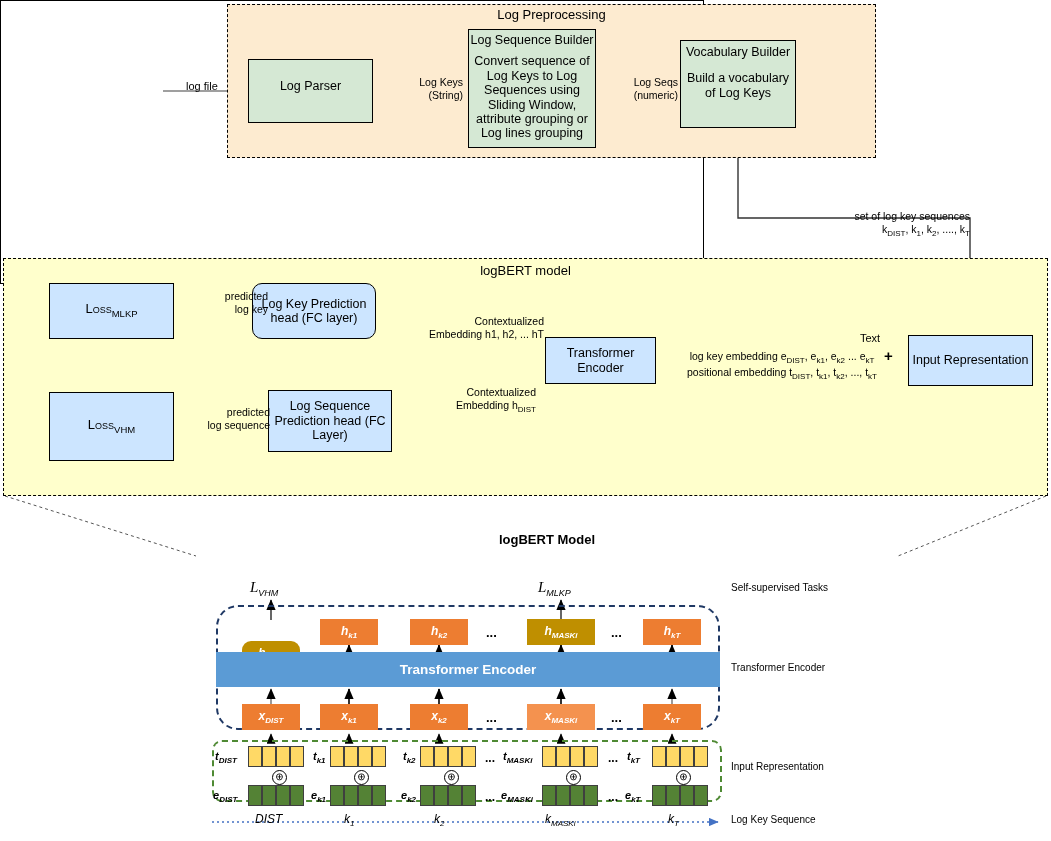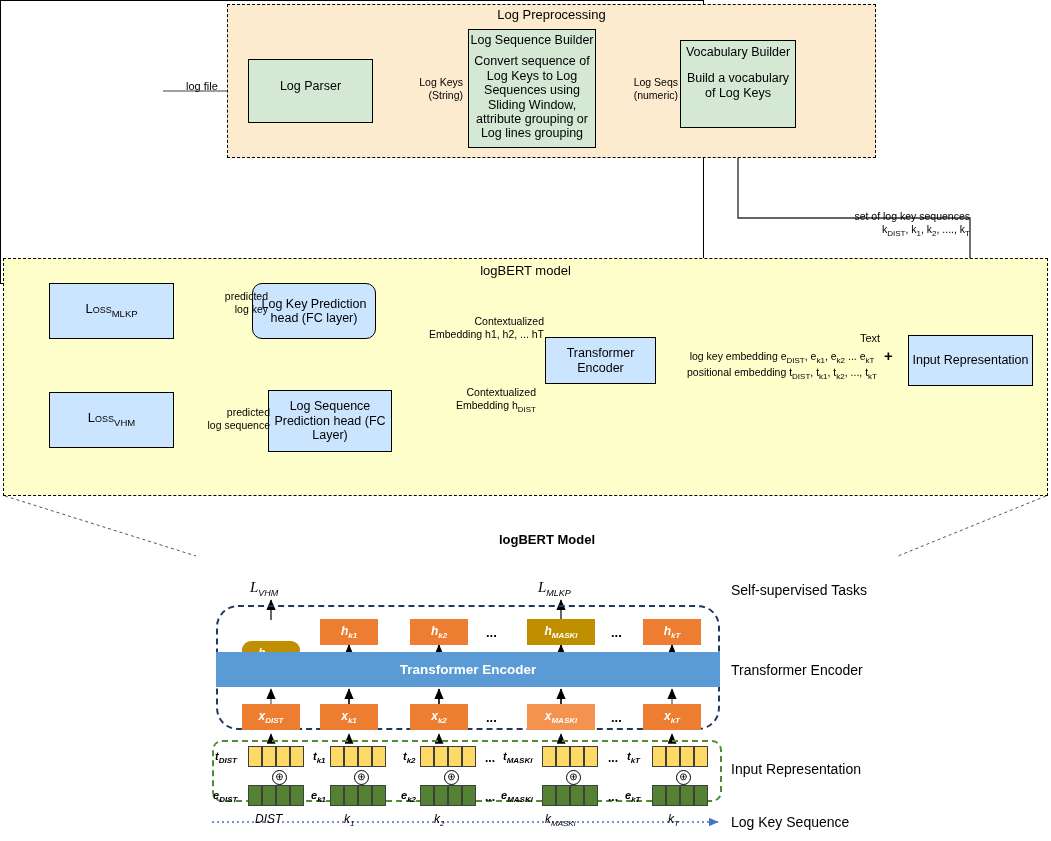--- a/index.html
+++ b/index.html
@@ -22,21 +22,21 @@
   #vocab-builder{left:680px;top:40px;width:116px;height:88px;
       align-items:flex-start;padding-top:4px;}
 
   
   #logbert-group{left:3px;top:258px;width:1045px;height:238px;
       background:#ffffcc;border:1.5px dashed #000;}
   #logbert-title{left:3px;top:262px;width:1045px;height:18px;font-size:13px;}
 
   .bluebox{background:#cce5ff;border:1.3px solid #000;font-size:12.5px;}
   #loss-mlkp{left:49px;top:283px;width:125px;height:56px;}
-  #loss-vhm{left:49px;top:392px;width:125px;height:56px;}
+  #loss-vhm{left:49px;top:392px;width:125px;height:69px;}
   #lkp-head{left:252px;top:283px;width:124px;height:56px;border-radius:10px;}
   #lsp-head{left:268px;top:390px;width:124px;height:62px;}
   #trans-enc{left:545px;top:337px;width:111px;height:47px;}
   #input-rep{left:908px;top:335px;width:125px;height:51px;}
 
   .lbl{position:absolute;font-size:10.5px;line-height:1.2;text-align:right;color:#000;}
 
   
   #panel{left:195px;top:555px;width:704px;height:284px;
       background:#fff;border:1.4px solid #000;box-sizing:border-box;}
@@ -63,21 +63,21 @@
   .subn{font-size:8px;vertical-align:sub;font-style:normal;}
 
   .vecgrp{position:absolute;display:flex;}
   .cell{width:14px;height:21px;box-sizing:border-box;border:1px solid #3f3f3f;}
   .tcell{background:#ffd966;}
   .ecell{background:#548235;}
 
   .veclbl{position:absolute;font-size:11px;font-style:italic;font-weight:bold;}
   .seqlbl{position:absolute;font-size:12px;font-style:italic;}
   .dots{position:absolute;font-size:13px;font-weight:bold;}
-  .rlbl{position:absolute;font-size:14px;}
+  .rlbl{position:absolute;font-size:10px;}
   .losslbl{position:absolute;font-size:13px;font-style:italic;}
 
   .plus{position:absolute;width:13px;height:13px;border:1.1px solid #000;
       border-radius:50%;font-size:10px;line-height:11px;text-align:center;
       background:#fff;}
 
   svg{position:absolute;left:0;top:0;pointer-events:none;}
   .smallcaps{font-variant:small-caps;}
 </style>
 </head>

